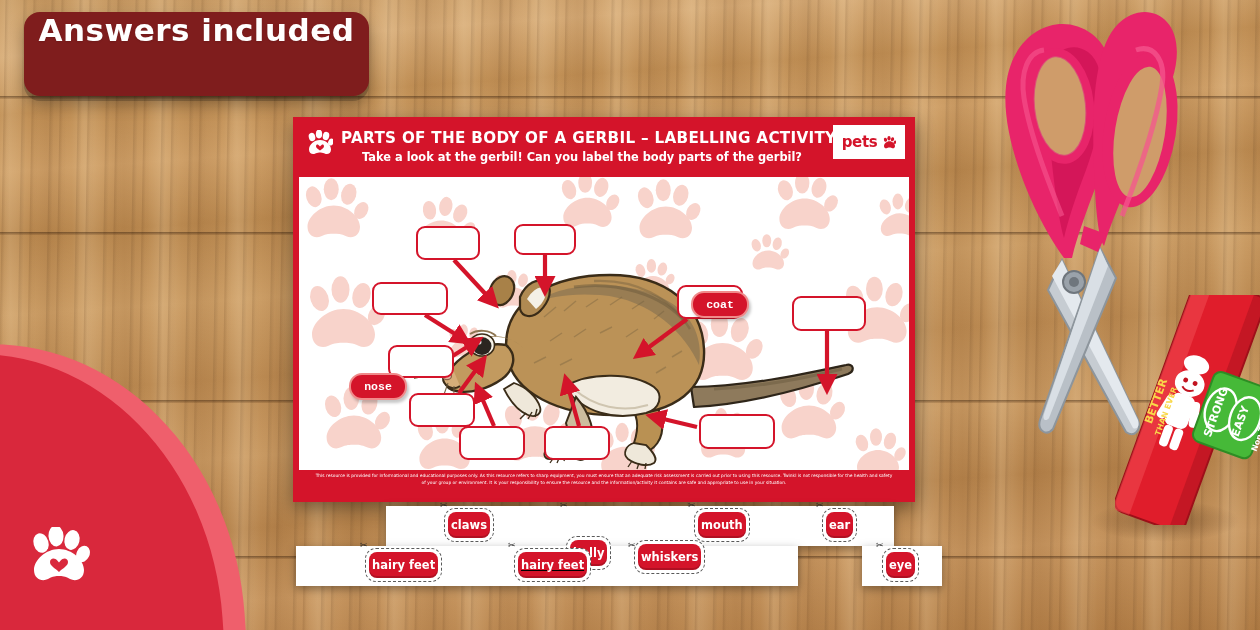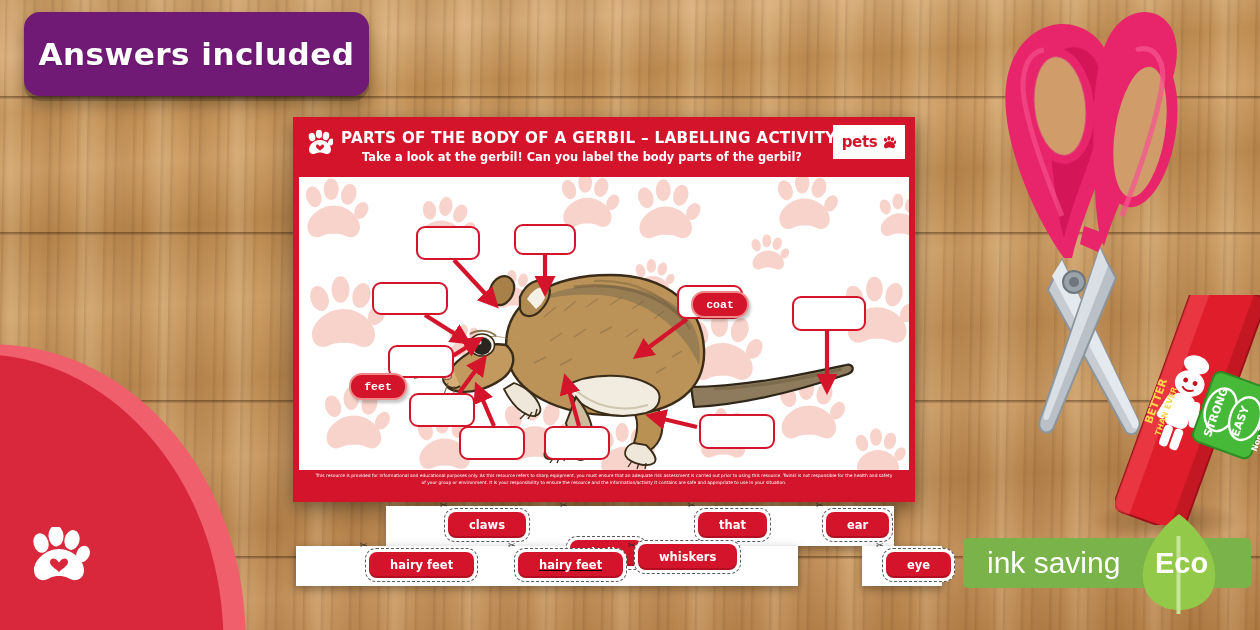--- a/index.html
+++ b/index.html
@@ -36,24 +36,24 @@
   }
   .knot {
     position: absolute; border-radius: 50%;
     background: radial-gradient(ellipse at center, rgba(70,38,12,0.38), rgba(70,38,12,0) 70%);
   }
 
   
   #answers-badge {
     position: absolute; left: 24px; top: 12px;
     width: 345px; height: 84px;
-    background: #701a75;
+    background: #7f1d1d;
     border-radius: 16px;
     box-shadow: 0 5px 0 rgba(0,0,0,0.20), 0 8px 16px rgba(0,0,0,0.30);
-    display: flex; align-items: center; justify-content: center;
+    display: flex; justify-content: center;
   }
   #answers-badge span {
     color: #ffffff;
     font-size: 31px;
     font-weight: bold;
     letter-spacing: 0.5px;
     font-family: "DejaVu Sans", sans-serif;
     text-shadow: 0 1px 2px rgba(0,0,0,0.13);
   }
 
@@ -165,21 +165,21 @@
   .cut-card .pill {
     background: #d4142a;
     border-radius: 8px;
     color: #ffffff;
     font-size: 11.5px; font-weight: bold;
     font-family: "DejaVu Sans", sans-serif;
     display: flex; align-items: center; justify-content: center;
     height: 100%;
     box-shadow: inset 0 -2px 0 rgba(0,0,0,0.17);
     white-space: nowrap;
-    padding: 0 21px;
+    padding: 0 3px;
   }
   .scissor-mark {
     position: absolute; color: #222; font-size: 9px; z-index: 15;
     font-family: "DejaVu Sans", sans-serif;
   }
 
   
   #eco-badge {
     position: absolute; left: 963px; top: 534px;
     width: 288px; height: 56px; z-index: 16;
@@ -406,42 +406,42 @@
           <div class="label-box" style="left: 89px; top: 168px; width: 66px; height: 33px;"></div>
           <div class="label-box" style="left: 110px; top: 216px; width: 66px; height: 34px;"></div>
           <div class="label-box" style="left: 160px; top: 249px; width: 66px; height: 34px;"></div>
           <div class="label-box" style="left: 245px; top: 249px; width: 66px; height: 34px;"></div>
           <div class="label-box" style="left: 378px; top: 108px; width: 66px; height: 34px;"></div>
           <div class="label-box" style="left: 493px; top: 119px; width: 74px; height: 35px;"></div>
           <div class="label-box" style="left: 400px; top: 237px; width: 76px; height: 35px;"></div>
         </div>
 
       <div id="filled-labels">
-          <div class="filled-label" style="left: 50px; top: 196px; width: 58px; height: 27px;">feet</div>
+          <div class="filled-label" style="left: 50px; top: 196px; width: 58px; height: 27px;">nose</div>
           <div class="filled-label" style="left: 392px; top: 114px; width: 58px; height: 27px;">coat</div>
         </div>
 
     </div>
 
     <div id="ws-footer">This resource is provided for informational and educational purposes only. As this resource refers to sharp equipment, you must ensure that an adequate risk assessment is carried out prior to using this resource. Twinkl is not responsible for the health and safety of your group or environment. It is your responsibility to ensure the resource and the information/activity it contains are safe and appropriate to use in your situation.</div>
   </div>
 
   <div class="strip" id="strip-1"></div>
   <div class="strip" id="strip-2"></div>
   <div class="strip" id="strip-3"></div>
 
   <div id="cut-cards">
       <div class="cut-card" style="left: 444px; top: 508px; height: 34px;">
         <div class="pill">claws</div>
       </div>
       <div class="cut-card" style="left: 566px; top: 536px; height: 34px;">
         <div class="pill">belly</div>
       </div>
       <div class="cut-card" style="left: 694px; top: 508px; height: 34px;">
-        <div class="pill">that</div>
+        <div class="pill">mouth</div>
       </div>
       <div class="cut-card" style="left: 822px; top: 508px; height: 34px;">
         <div class="pill">ear</div>
       </div>
       <div class="cut-card" style="left: 365px; top: 548px; height: 34px;">
         <div class="pill">hairy feet</div>
       </div>
       <div class="cut-card" style="left: 514px; top: 548px; height: 34px; text-decoration: underline;">
         <div class="pill">hairy feet</div>
       </div>
@@ -503,29 +503,20 @@
 
       <rect x="86" y="70" width="62" height="74" rx="8" fill="#46b938" stroke="#2e8c24" stroke-width="2"></rect>
       <ellipse cx="104" cy="106" rx="15" ry="22" fill="#46b938" stroke="#ffffff" stroke-width="2.4"></ellipse>
       <ellipse cx="130" cy="106" rx="15" ry="22" fill="#46b938" stroke="#ffffff" stroke-width="2.4"></ellipse>
       <text x="104" y="110" fill="#ffffff" font-size="11" font-weight="bold" font-family="DejaVu Sans, sans-serif" transform="rotate(-90 104 110)" text-anchor="middle">STRONG</text>
       <text x="130" y="110" fill="#ffffff" font-size="11" font-weight="bold" font-family="DejaVu Sans, sans-serif" transform="rotate(-90 130 110)" text-anchor="middle">EASY</text>
       <text x="152" y="112" fill="#ffffff" font-size="8" font-weight="bold" font-family="DejaVu Sans, sans-serif" transform="rotate(-90 152 112)" text-anchor="middle">Non Toxic</text>
     </g>
   </svg>
 
-  <div id="eco-badge">
-    <div id="eco-bar"></div>
-    <svg id="eco-leaf" viewBox="0 0 88 104">
-      <path d="M44 2 C70 22 82 48 80 68 C78 88 62 98 44 98 C26 98 10 88 8 68 C6 48 18 22 44 2 Z" fill="#93c948"></path>
-      <rect x="41.5" y="24" width="4" height="78" fill="#c6e39a"></rect>
-    </svg>
-    <div id="eco-text-ink">ink saving</div>
-    <div id="eco-text-eco">Eco</div>
-  </div>
 
 <div class="scissor-mark" style="left: 440px; top: 500px;">✂</div>
     <div class="scissor-mark" style="left: 560px; top: 500px;">✂</div>
     <div class="scissor-mark" style="left: 688px; top: 500px;">✂</div>
     <div class="scissor-mark" style="left: 816px; top: 500px;">✂</div>
     <div class="scissor-mark" style="left: 360px; top: 540px;">✂</div>
     <div class="scissor-mark" style="left: 508px; top: 540px;">✂</div>
     <div class="scissor-mark" style="left: 628px; top: 540px;">✂</div>
     <div class="scissor-mark" style="left: 876px; top: 540px;">✂</div>
   </div>

